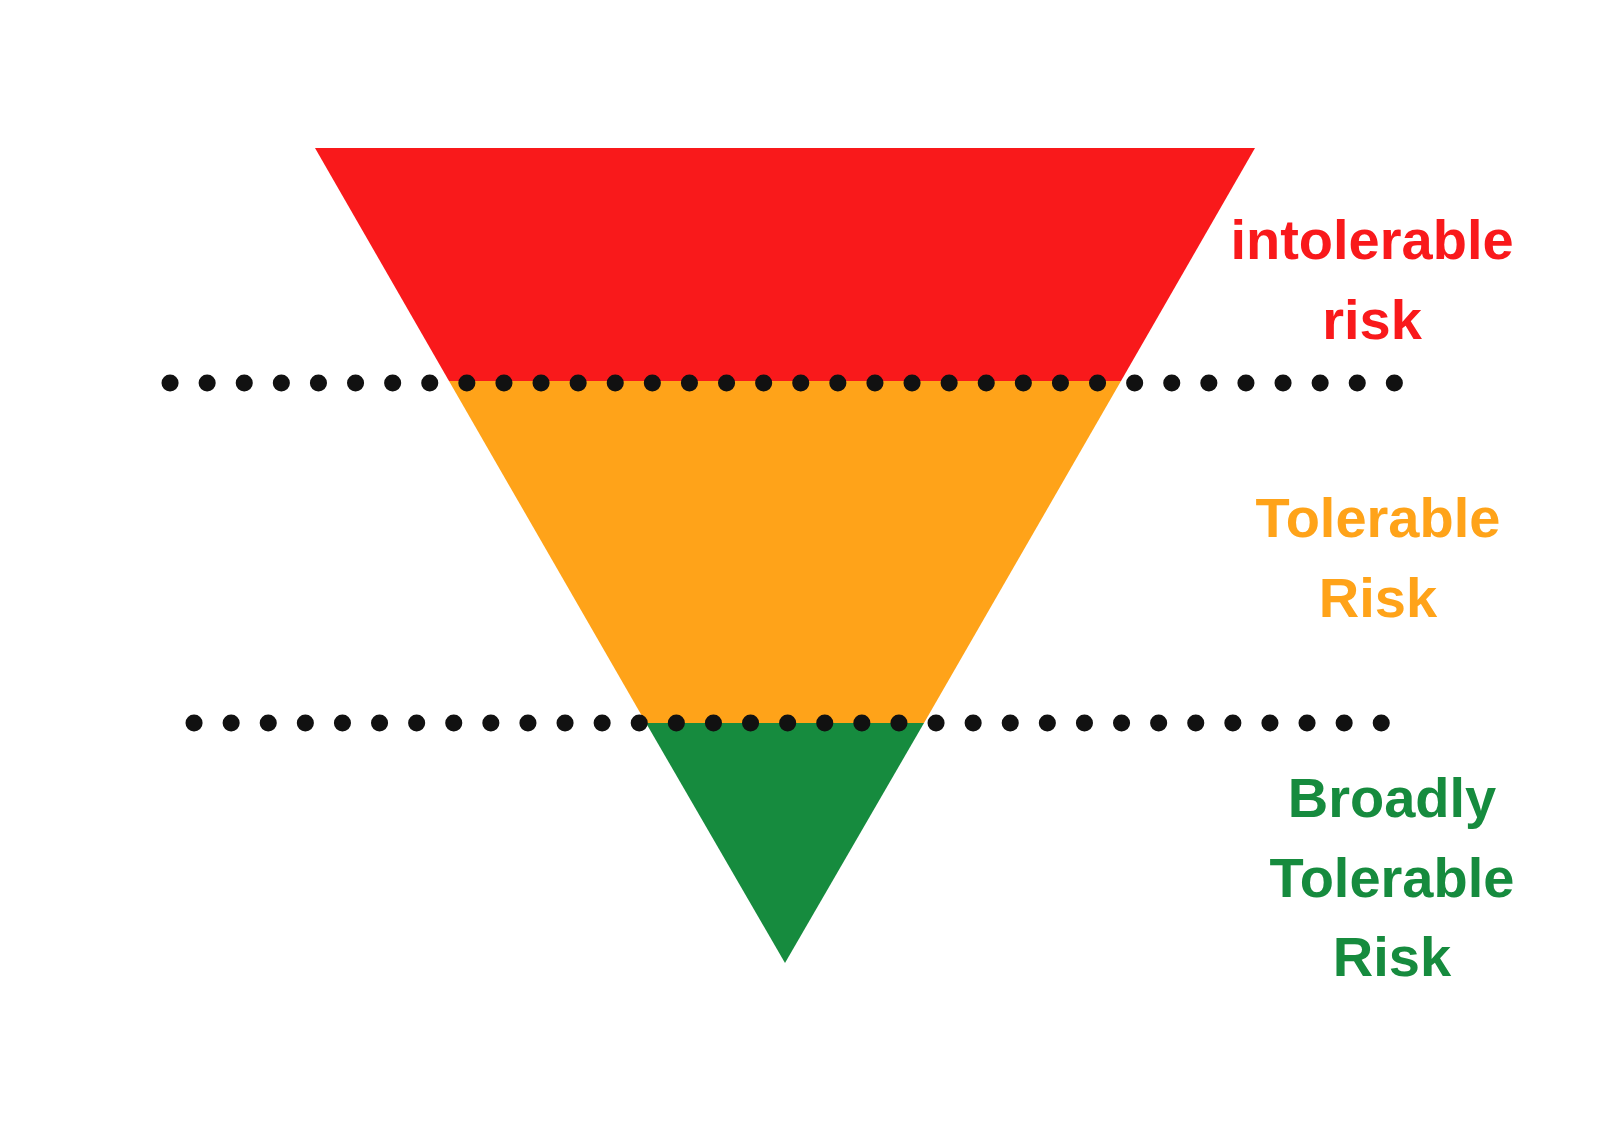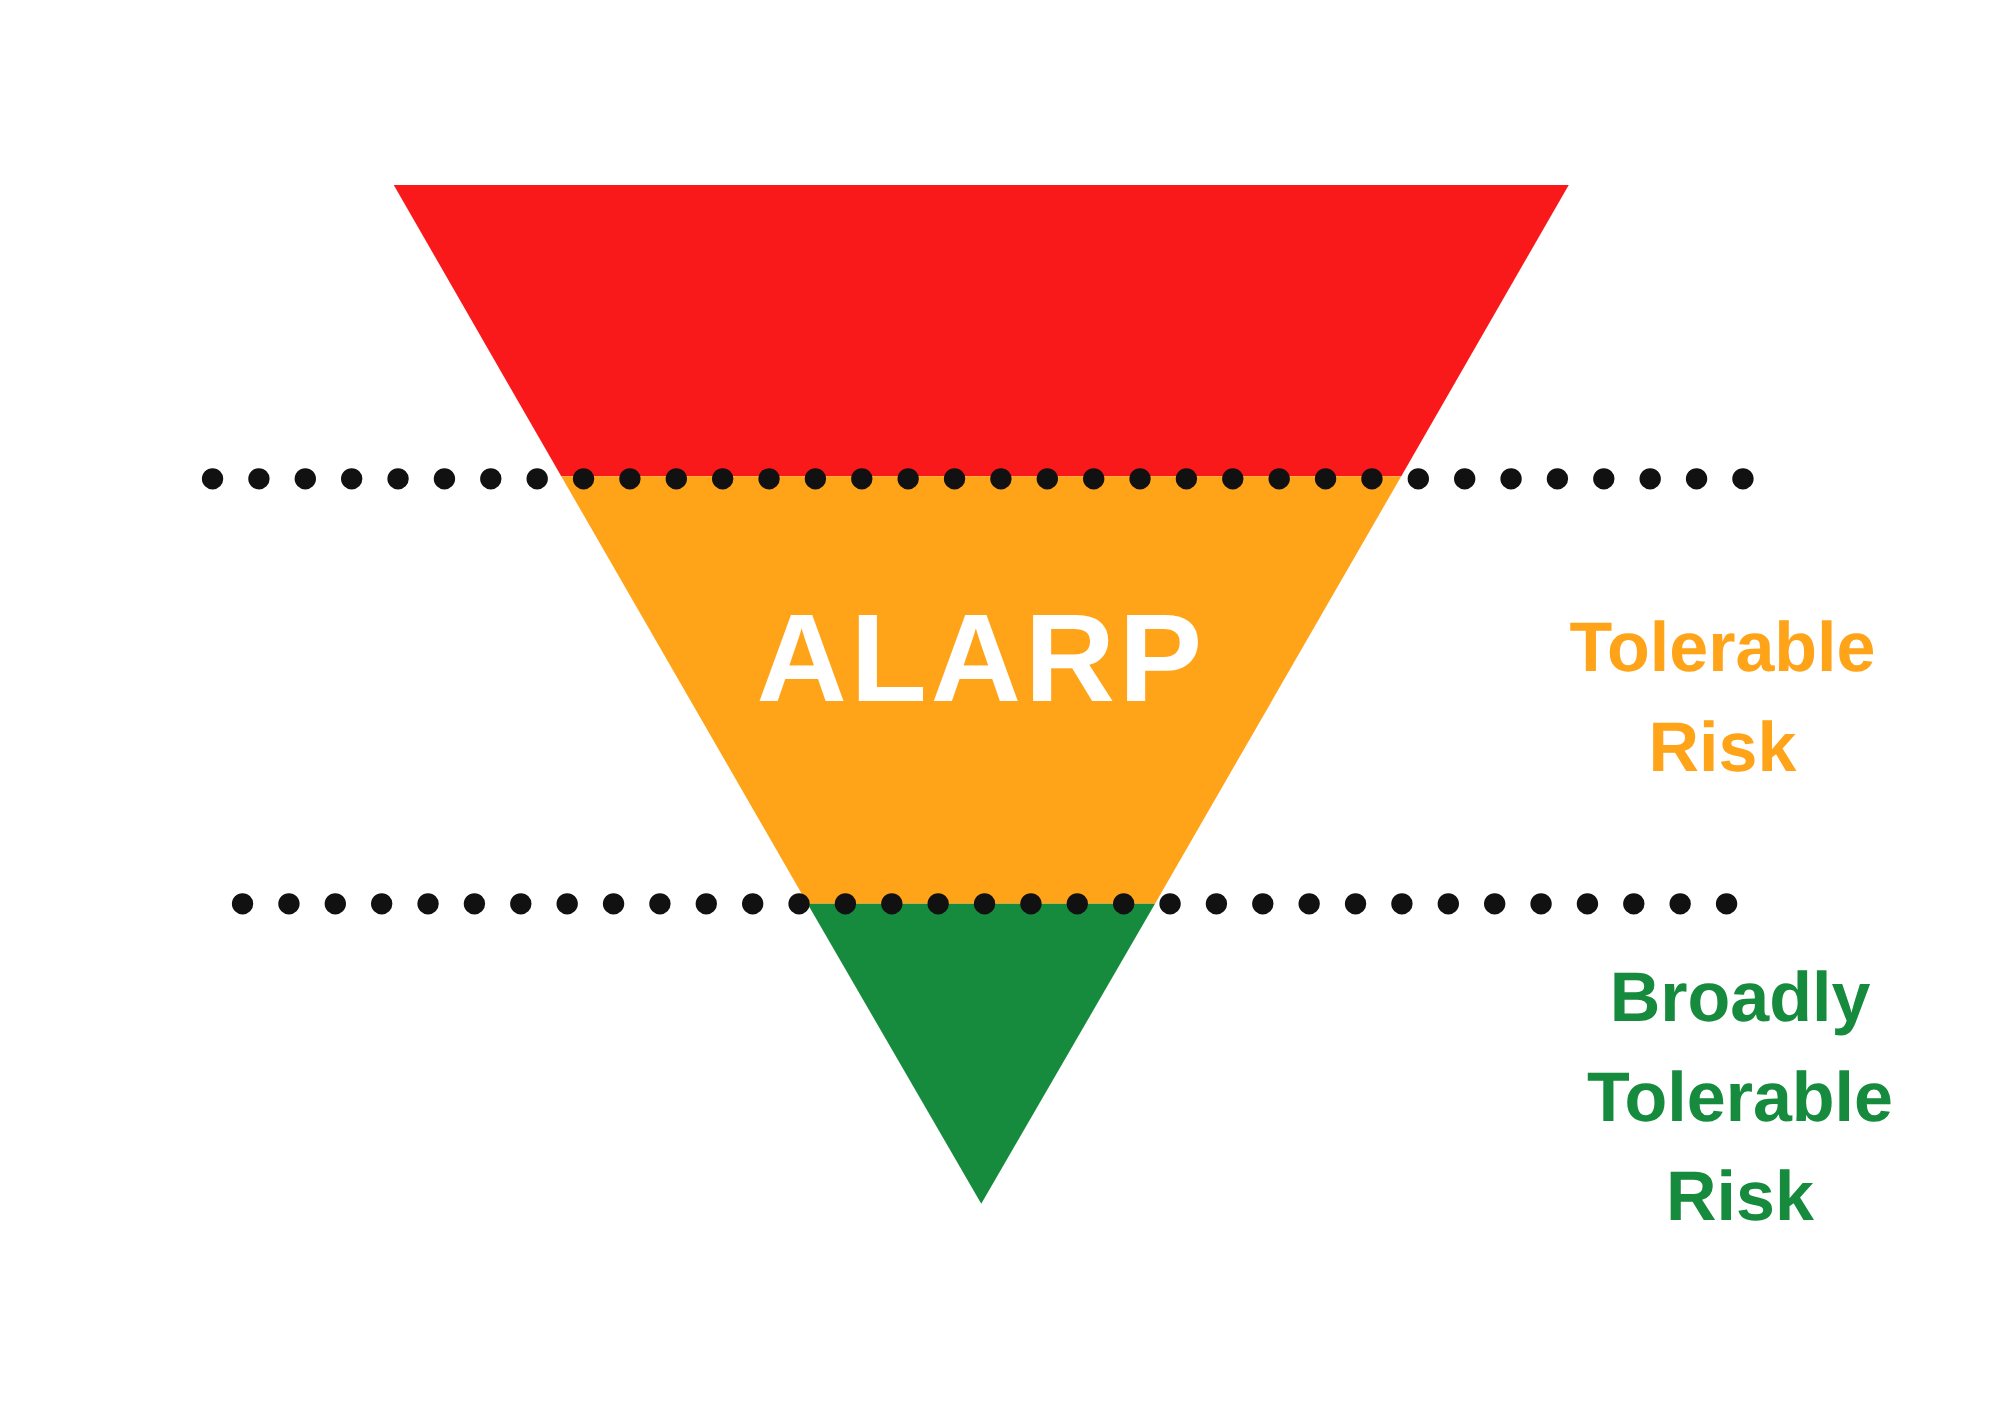--- a/index.html
+++ b/index.html
@@ -57,22 +57,23 @@
 
     <polygon points="449,381 1121,381 924,723 646,723" fill="#ffa319"></polygon>
 
     <polygon points="646,723 924,723 785,963" fill="#168b3e"></polygon>
 
     <line x1="170" y1="383" x2="1428" y2="383" stroke-width="17" stroke-linecap="round" stroke-dasharray="0.1 37" stroke="#111111"></line>
 
     <line x1="194" y1="723" x2="1410" y2="723" stroke-width="17" stroke-linecap="round" stroke-dasharray="0.1 37" stroke="#111111"></line>
   </svg>
 
-  <div class="center-label">ALARP</div>
 
+  <div class="side-label red">intolerable
+risk</div>
 
   <div class="side-label orange">Tolerable
 Risk</div>
 
   <div class="side-label green">Broadly
 Tolerable
 Risk</div>
 
 </div>
 

